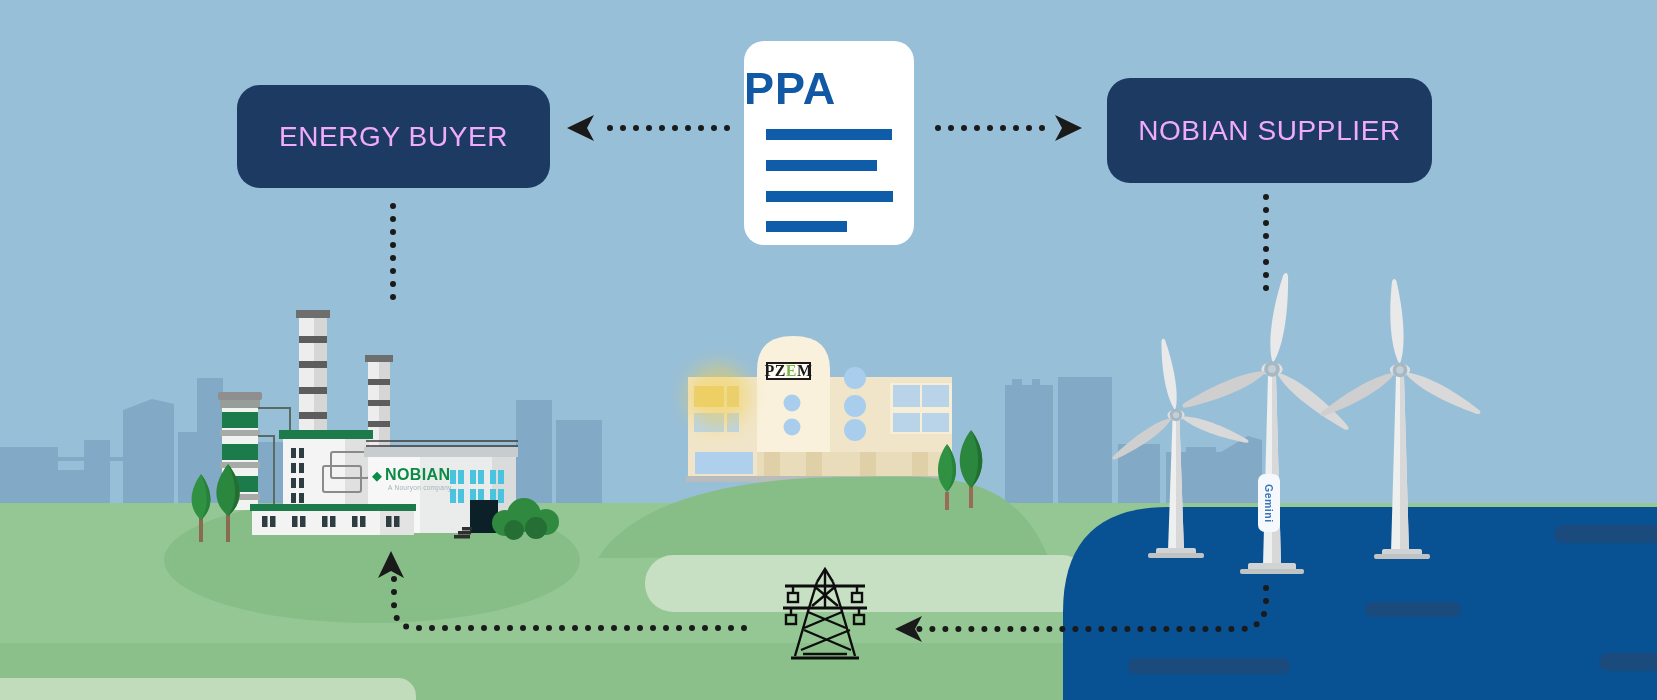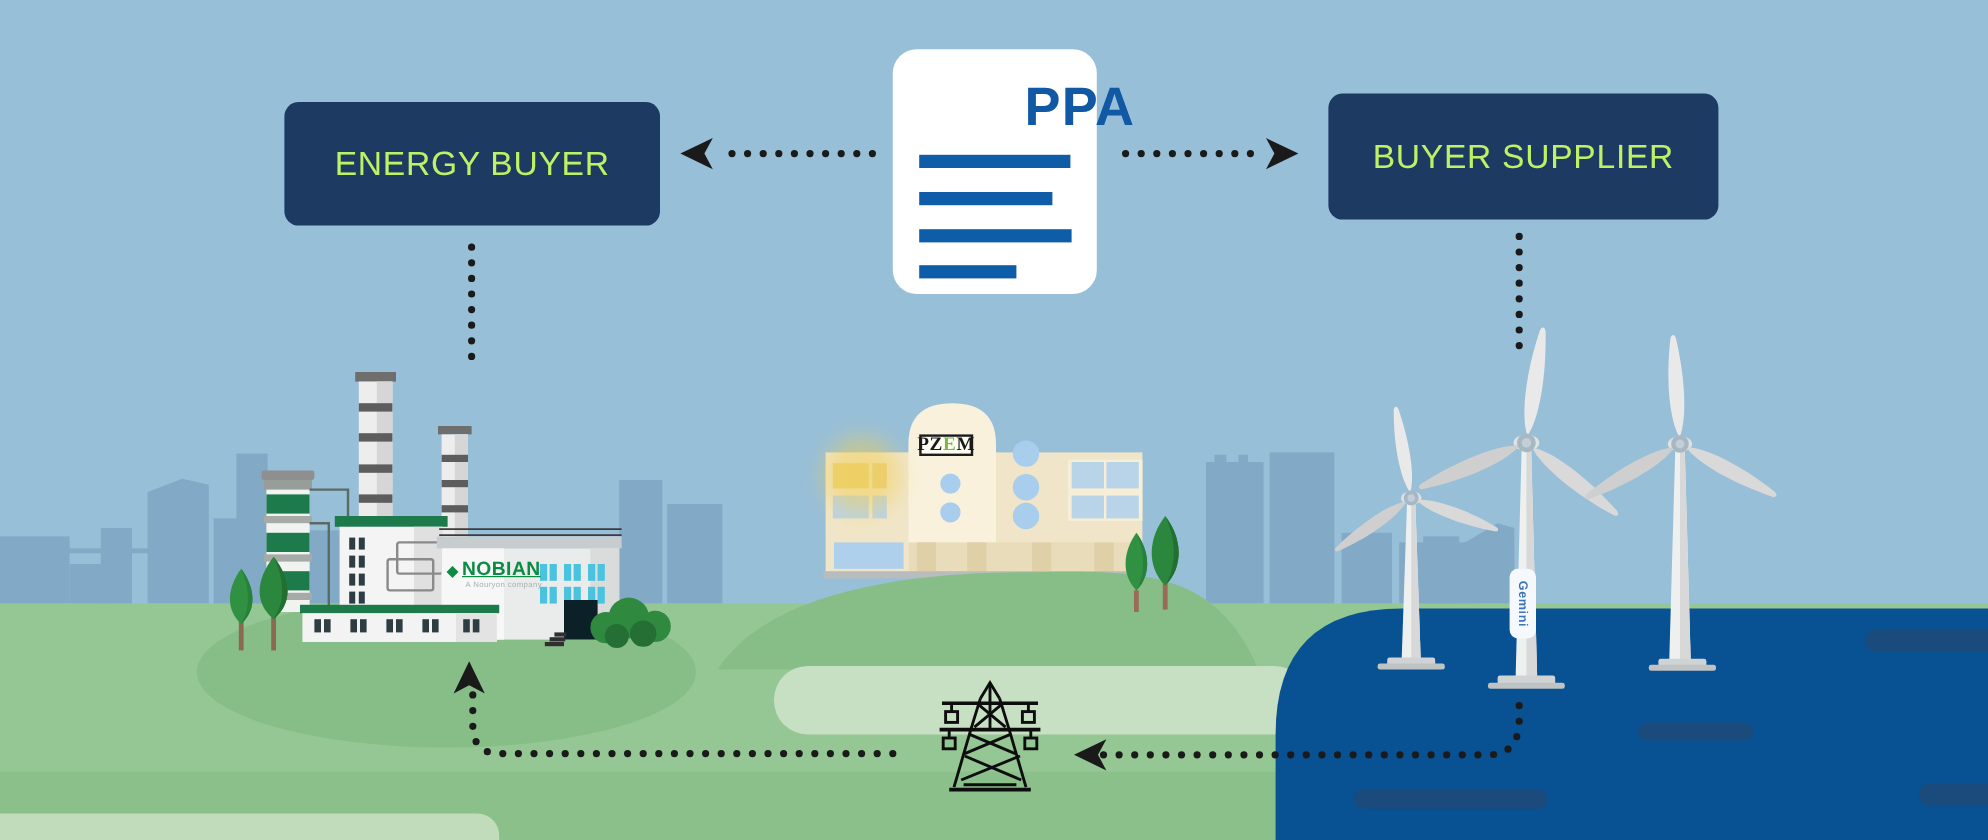--- a/index.html
+++ b/index.html
@@ -2,40 +2,40 @@
 <html><head>
 <meta charset="utf-8">
 <style>
   html,body{margin:0;padding:0;background:#dfe7ee;font-family:"Liberation Sans",sans-serif;}
   .canvas{position:relative;width:1657px;height:700px;overflow:hidden;background:#98bfd8;}
   .canvas *{box-sizing:border-box;}
   svg.scene,svg.arrows{position:absolute;left:0;top:0;width:1657px;height:700px;pointer-events:none;}
   svg.scene{z-index:0;}
   svg.arrows{z-index:3;}
 
-  .navy-box{position:absolute;z-index:4;background:#1c3a62;border-radius:12px;
-    display:flex;align-items:center;justify-content:center;color:#bef264;
+  .navy-box{position:absolute;z-index:4;background:#1c3a62;border-radius:23px;
+    display:flex;align-items:center;justify-content:center;color:#f0abfc;
     font-size:28px;letter-spacing:0.6px;}
   .box-buyer{left:237px;top:85px;width:313px;height:103px;}
   .box-supplier{left:1107px;top:78px;width:325px;height:105px;}
 
   .ppa-doc{position:absolute;z-index:4;left:744px;top:41px;width:170px;height:204px;
     background:#ffffff;border-radius:20px;}
-  .ppa-title{position:absolute;left:0;top:22px;width:100%;text-align:right;
-    color:#1158a5;font-weight:bold;font-size:45px;letter-spacing:1px;margin-left:32px;}
+  .ppa-title{position:absolute;left:0;top:22px;width:100%;text-align:left;
+    color:#1158a5;font-weight:bold;font-size:45px;letter-spacing:1px;}
   .doc-line{position:absolute;left:22px;height:11px;background:#0f5ca8;}
   .doc-line1{top:88px;width:126px;}
   .doc-line2{top:119px;width:111px;}
   .doc-line3{top:150px;width:127px;}
   .doc-line4{top:180px;width:81px;}
 
   .nobian-logo{position:absolute;z-index:4;left:372px;top:467px;width:100px;line-height:1;}
   .nobian-row{display:flex;align-items:center;gap:3px;}
   .nobian-mark{color:#0a8c45;font-size:13px;}
-  .nobian-name{color:#0a8c45;font-weight:bold;font-size:16px;letter-spacing:0.4px;text-decoration:underline;}
+  .nobian-name{color:#0a8c45;font-weight:bold;font-size:16px;letter-spacing:0.4px;}
   .nobian-sub{margin:2px 0 0 16px;color:#a5b2b6;font-size:6.5px;letter-spacing:0.3px;}
 
   .pzem-sign{position:absolute;z-index:4;left:766px;top:362px;width:45px;height:18px;
     background:#fdfdf4;border:2px solid #1c1c1c;display:flex;align-items:center;justify-content:center;
     font-family:"Liberation Serif",serif;font-weight:bold;font-size:16px;letter-spacing:0.5px;line-height:1;}
   .pzem-sign .dark{color:#1a1a1a;}
   .pzem-sign .green{color:#7ab648;}
 
   .gemini-label{position:absolute;z-index:4;left:1258px;top:474px;width:22px;height:58px;
     background:#f5f9fd;border-radius:7px;display:flex;align-items:center;justify-content:center;}
@@ -313,21 +313,21 @@
       <path d="M895,629 l27,-13 l-7,13 l7,13 z"></path>
       <path d="M391,551 l-13,27 l13,-7 l13,7 z"></path>
     </g>
   </svg>
 
   <div class="navy-box box-buyer">
     <span>ENERGY BUYER</span>
   </div>
 
   <div class="navy-box box-supplier">
-    <span>BUYER SUPPLIER</span>
+    <span>NOBIAN SUPPLIER</span>
   </div>
 
   <div class="ppa-doc">
     <div class="ppa-title">PPA</div>
     <div class="doc-line doc-line1"></div>
     <div class="doc-line doc-line2"></div>
     <div class="doc-line doc-line3"></div>
     <div class="doc-line doc-line4"></div>
   </div>
 

